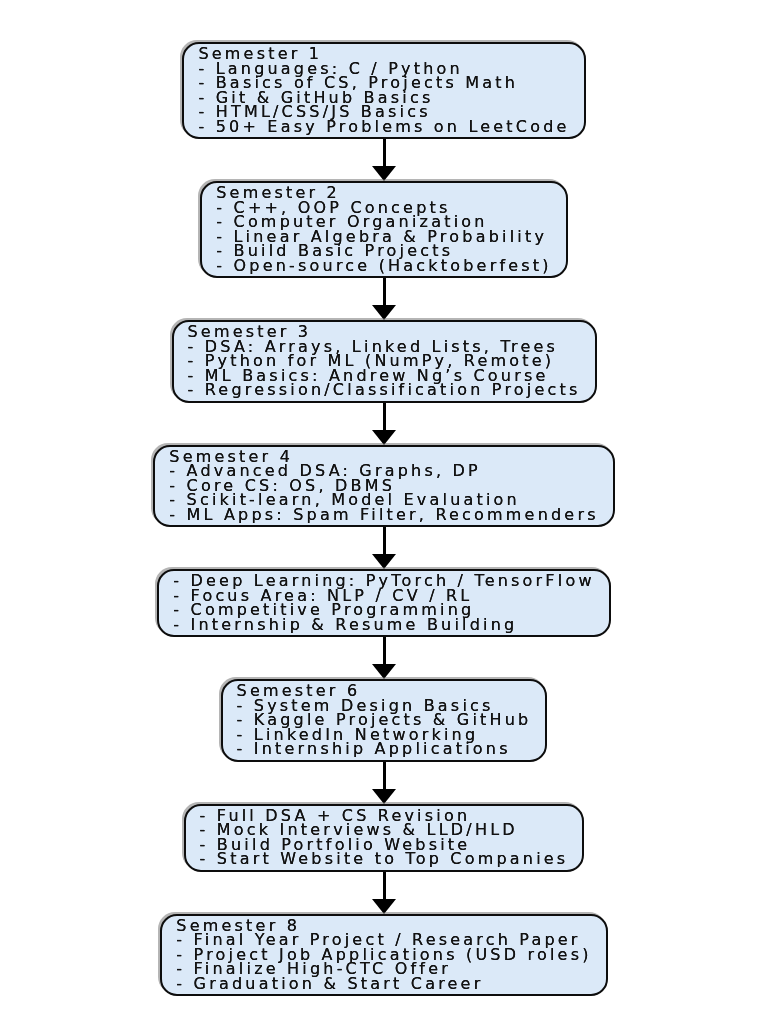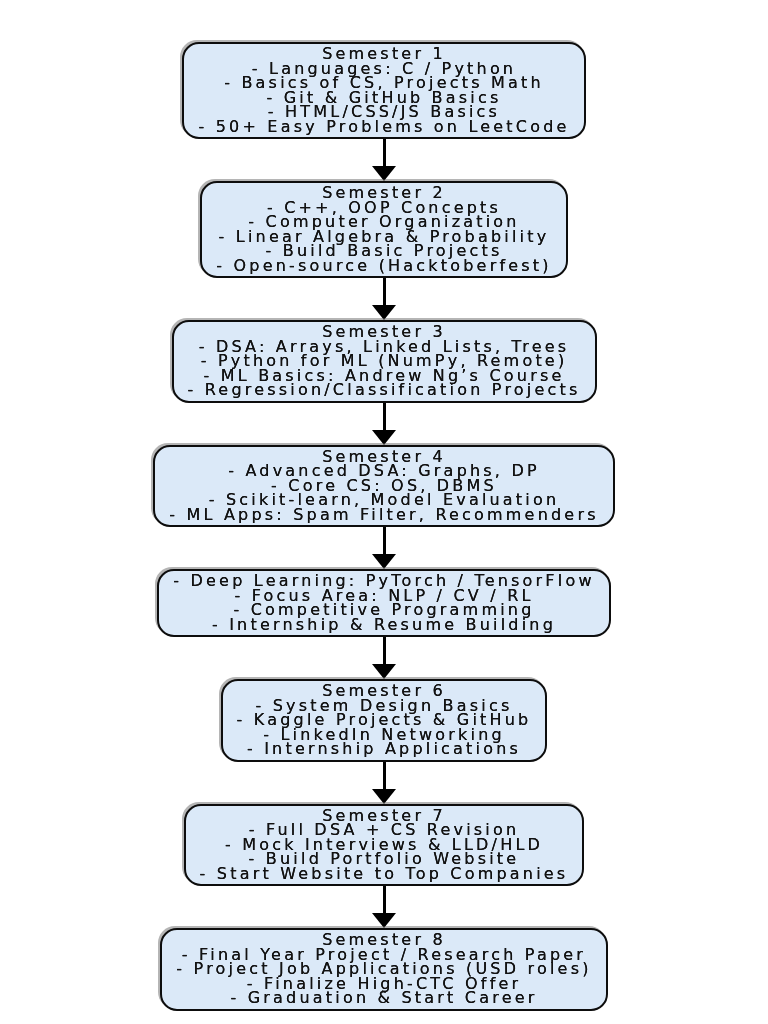--- a/index.html
+++ b/index.html
@@ -21,21 +21,20 @@
     align-items: center;
   }
   .node {
     background: #dbe9f8;
     border: 2px solid #0d0d0d;
     border-radius: 17px;
     box-shadow: -2px -2px 0 rgba(90, 90, 90, 0.45);
     padding: 3px 14px;
     width: fit-content;
     max-width: 720px;
-    text-align: center;
     color: #121212;
     font-size: 16px;
     line-height: 14.5px;
     letter-spacing: 3.2px;
     text-shadow: 0 0 0.6px #121212;
     white-space: nowrap;
   }
   .node-title, .node-line {
     height: 14.5px;
   }
@@ -136,21 +135,20 @@
     <div class="node-line">- LinkedIn Networking</div>
     <div class="node-line">- Internship Applications</div>
   </div>
 
   <div class="arrow">
     <div class="arrow-line"></div>
     <div class="arrow-head"></div>
   </div>
 
   <div class="node">
-    <div class="node-title">Semester 7</div>
     <div class="node-line">- Full DSA + CS Revision</div>
     <div class="node-line">- Mock Interviews &amp; LLD/HLD</div>
     <div class="node-line">- Build Portfolio Website</div>
     <div class="node-line">- Start Website to Top Companies</div>
   </div>
 
   <div class="arrow">
     <div class="arrow-line"></div>
     <div class="arrow-head"></div>
   </div>

